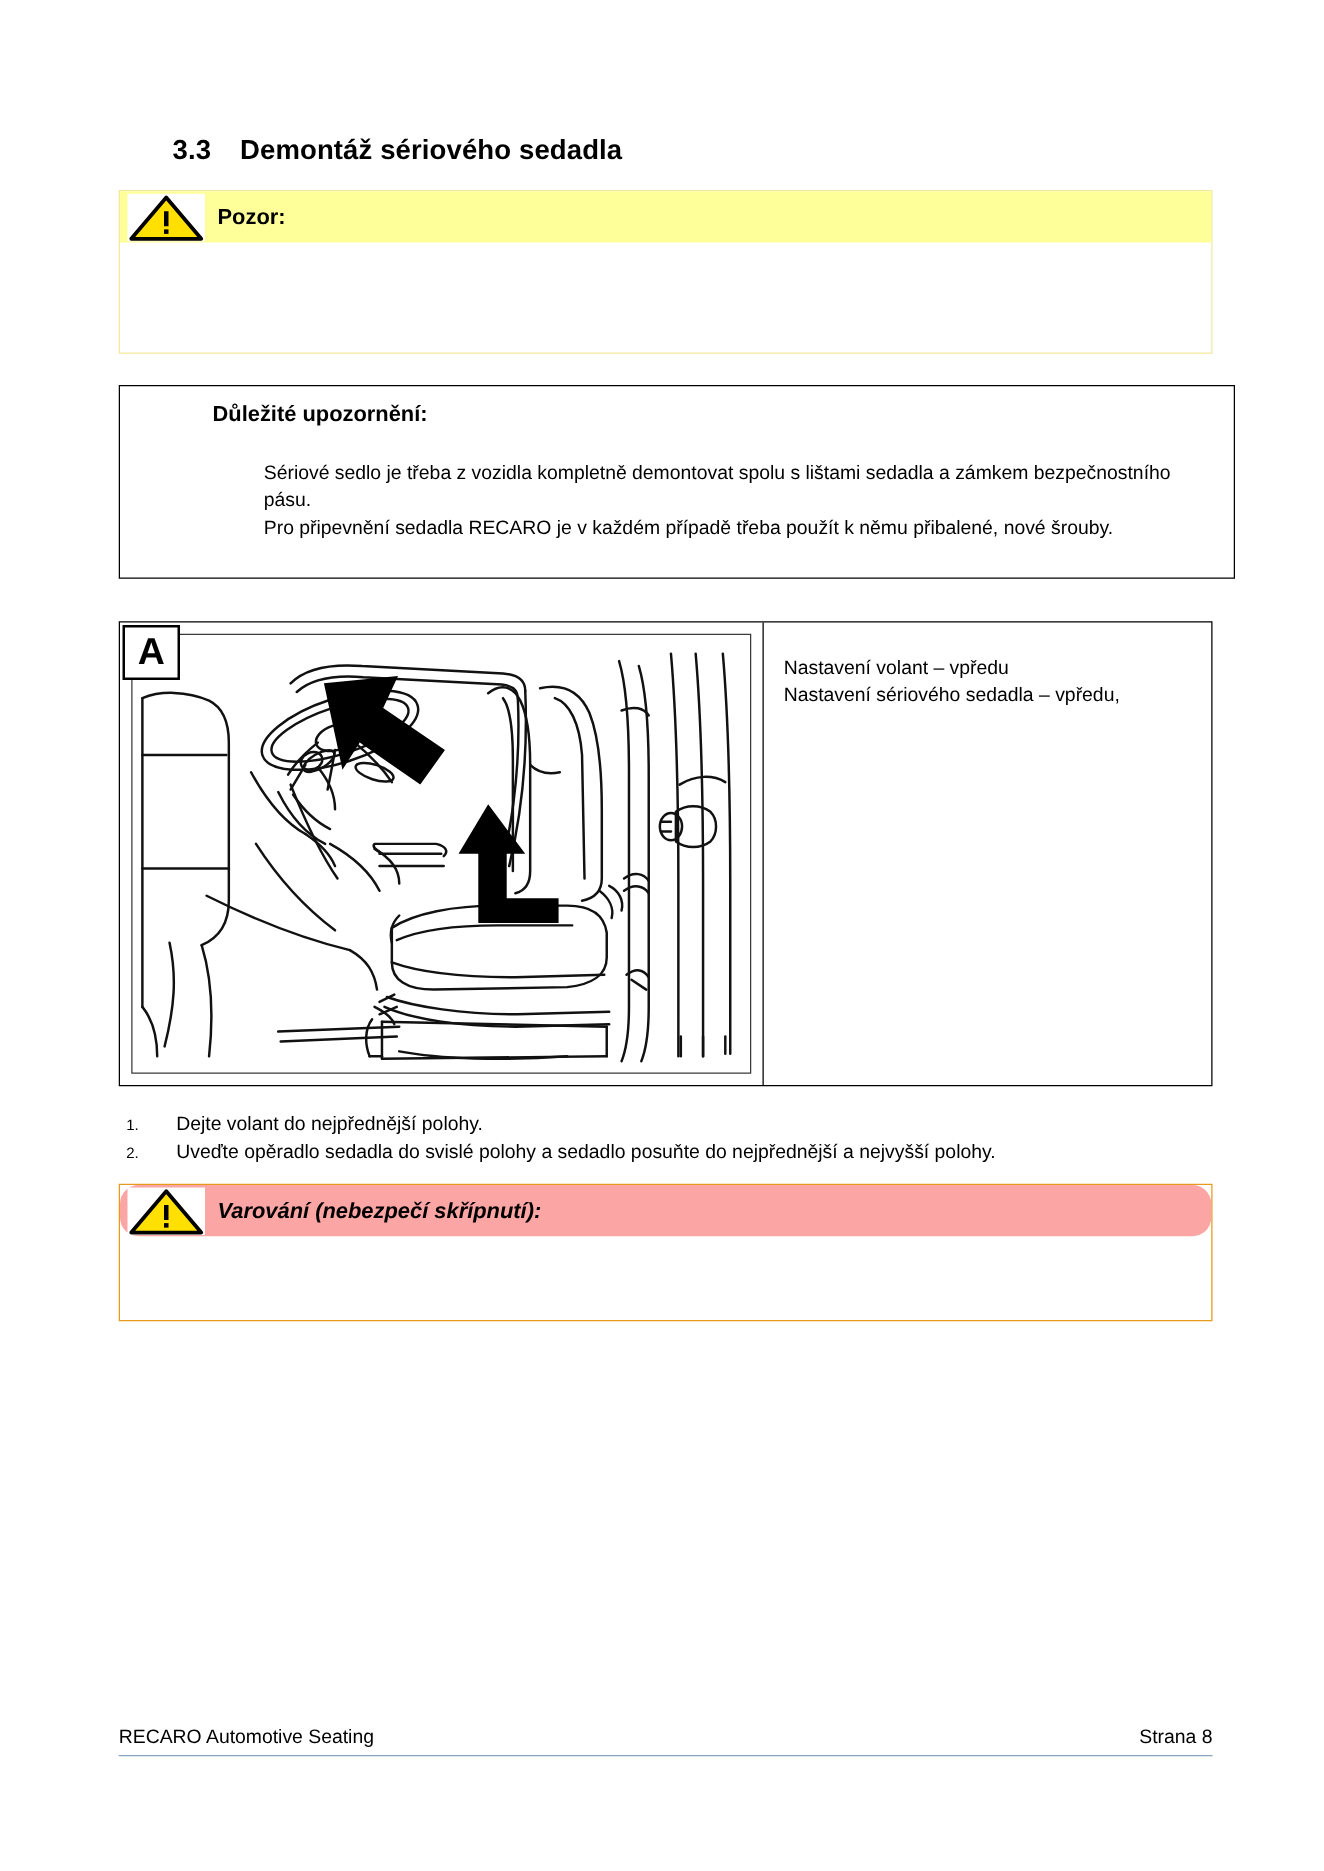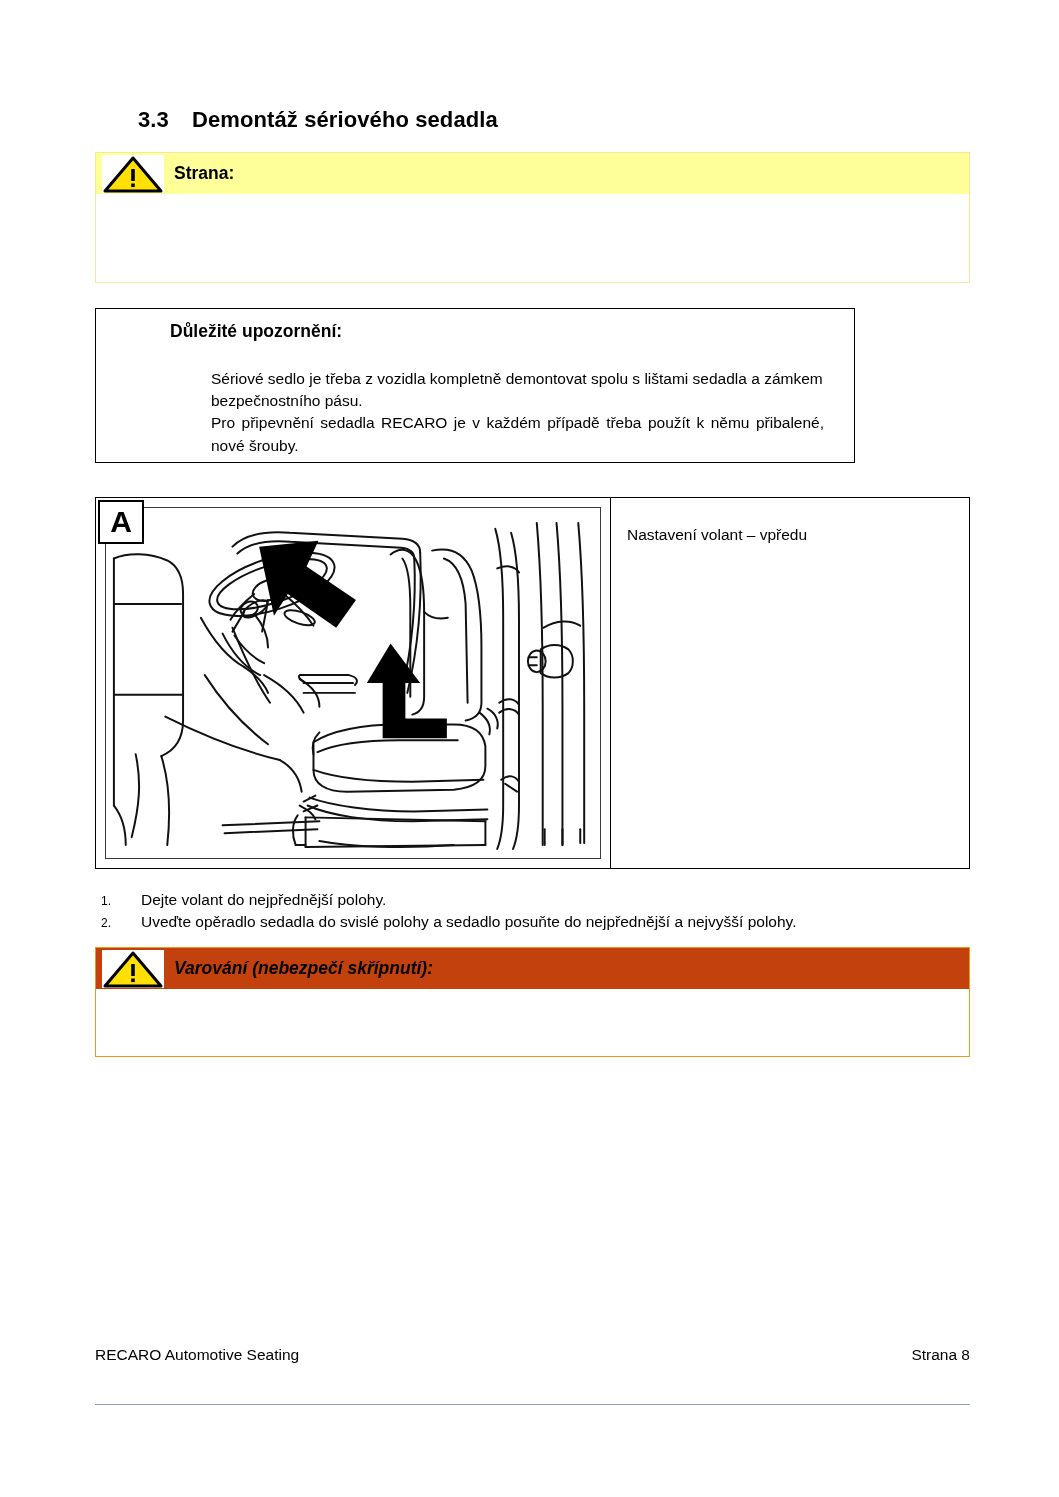--- a/index.html
+++ b/index.html
@@ -58,33 +58,33 @@
   .note-box.warning {
     left: 0;
     top: 947px;
     width: 875px;
     height: 110px;
     border: 1px solid #e89a1c;
   }
   .note-box.important {
     left: 0;
     top: 308px;
-    width: 760px;
+    width: 893px;
     height: 155px;
     border: 1.5px solid #000000;
   }
 
   .note-head {
     position: relative;
     height: 41px;
     display: flex;
     align-items: center;
   }
   .note-head.yellow { background: #ffff99; }
-  .note-head.orange { background: #c2410c; }
+  .note-head.orange { background: #fca5a5; border-radius: 15px; }
 
   .hazard-icon {
     position: absolute;
     left: 6px;
     top: 2px;
     width: 62px;
     height: 38px;
     background: #ffffff;
     display: block;
   }
@@ -215,21 +215,21 @@
     position: absolute;
     left: 0;
     top: 1404px;
     width: 875px;
     height: 1px;
     background: #8aa3bd;
   }
   .footer {
     position: absolute;
     left: 0;
-    top: 1346px;
+    top: 1381px;
     width: 875px;
     display: flex;
     justify-content: space-between;
     font-size: 15.5px;
   }
 </style>
 </head>
 <body>
 
 <div class="page">
@@ -239,21 +239,21 @@
       <span class="num">3.3</span><span>Demontáž sériového sedadla</span>
     </h1>
 
     <div class="note-box caution">
       <div class="note-head yellow">
         <svg class="hazard-icon" viewBox="0 0 62 38" aria-hidden="true">
           <polygon points="31,3 59,36 3,36" fill="#ffe000" stroke="#000000" stroke-width="3" stroke-linejoin="round"></polygon>
           <rect x="29.2" y="14" width="3.6" height="12" fill="#000000"></rect>
           <rect x="29.2" y="28.5" width="3.6" height="3.6" fill="#000000"></rect>
         </svg>
-        <span class="head-text">Strana:</span>
+        <span class="head-text">Pozor:</span>
       </div>
     </div>
 
     <div class="note-box important">
       <div class="important-inner">
         <div class="important-title">Důležité upozornění:</div>
         <div class="important-p">Sériové sedlo je třeba z vozidla kompletně demontovat spolu s lištami sedadla a zámkem bezpečnostního pásu.</div>
         <div class="important-p justified">Pro připevnění sedadla RECARO je v každém případě třeba použít k němu přibalené, nové šrouby.</div>
       </div>
     </div>
@@ -366,20 +366,21 @@
             </g>
 
             <g fill="#000000" stroke="none">
               <polygon points="288,136 318,176 303,176 303,212 345,212 345,232 280,232 280,176 264,176"></polygon>
             </g>
           </svg>
         </div>
       </div>
       <div class="caption-cell">
         <div>Nastavení volant – vpředu</div>
+        <div>Nastavení sériového sedadla – vpředu,</div>
       </div>
     </div>
 
     <ol class="steps" style="list-style:none;margin:0;padding:0;">
       <li class="step-row">
         <span class="step-num">1.</span>
         <span class="step-text">Dejte volant do nejpřednější polohy.</span>
       </li>
       <li class="step-row">
         <span class="step-num">2.</span>

